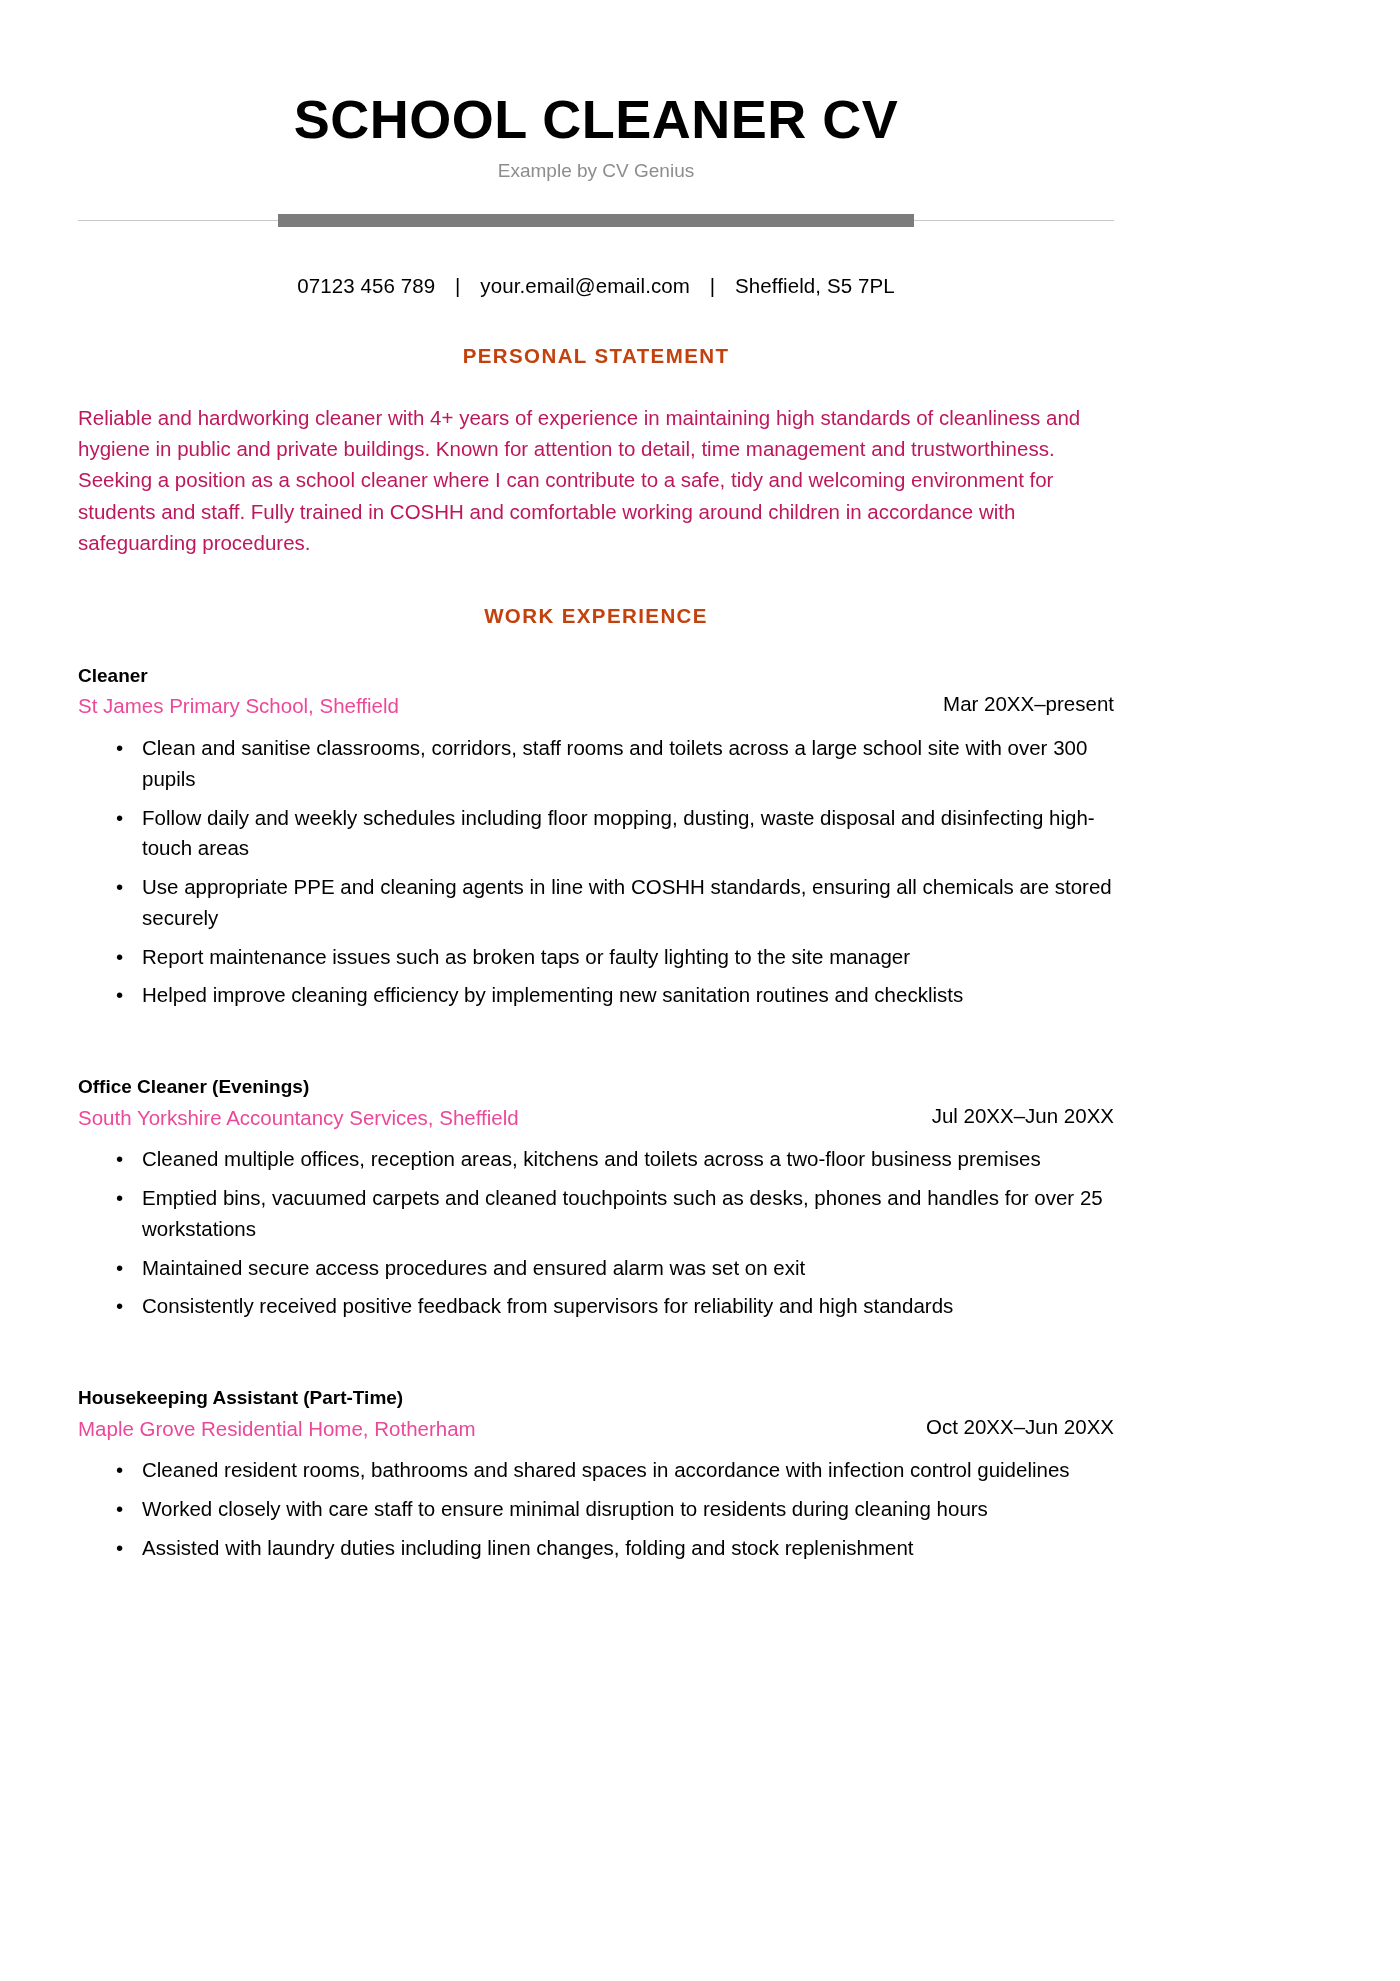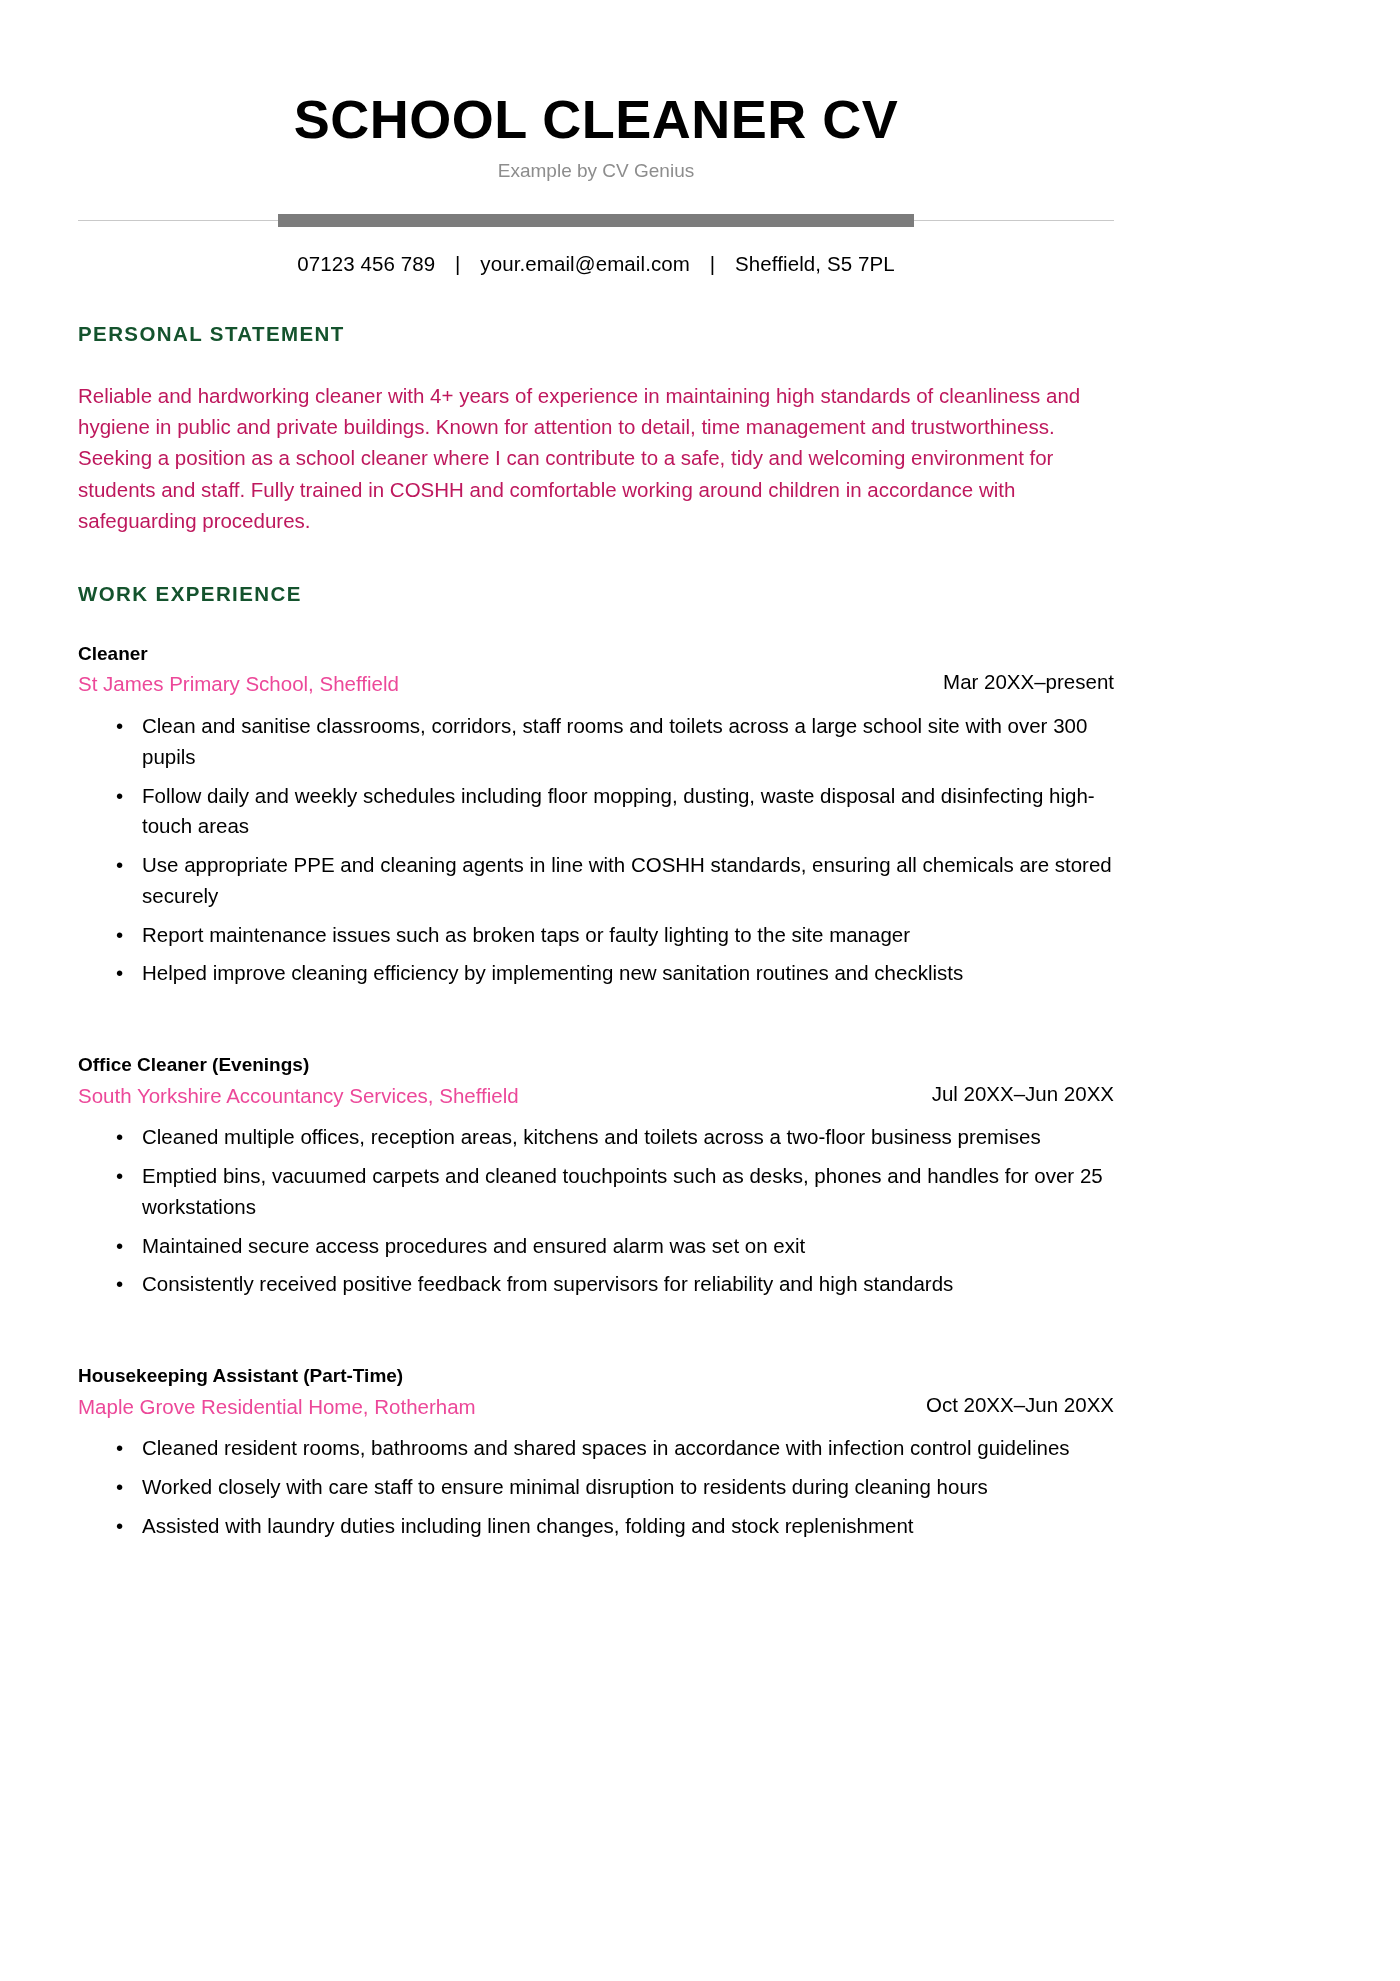--- a/index.html
+++ b/index.html
@@ -55,37 +55,38 @@
     left: 200px;
     right: 200px;
     top: 4px;
     height: 13px;
     background: #7c7c7c;
   }
   .contact-line {
     text-align: center;
     font-size: 20.5px;
     color: #000;
-    margin-top: 20px;
+    margin-top: 42px;
     letter-spacing: 0.1px;
   }
   .contact-sep {
     display: inline-block;
     padding: 0 14px;
     color: #000;
   }
   .section {
     margin-top: 46px;
   }
   .section-heading {
     font-size: 20.5px;
     font-weight: bold;
     letter-spacing: 1.4px;
-    color: #14532d;
+    color: #c2410c;
     text-transform: uppercase;
+    text-align: center;
   }
   .statement {
     margin-top: 34px;
     font-size: 20.5px;
     line-height: 1.52;
     color: #be185d;
     max-width: 1230px;
   }
   .job {
     margin-top: 34px;

